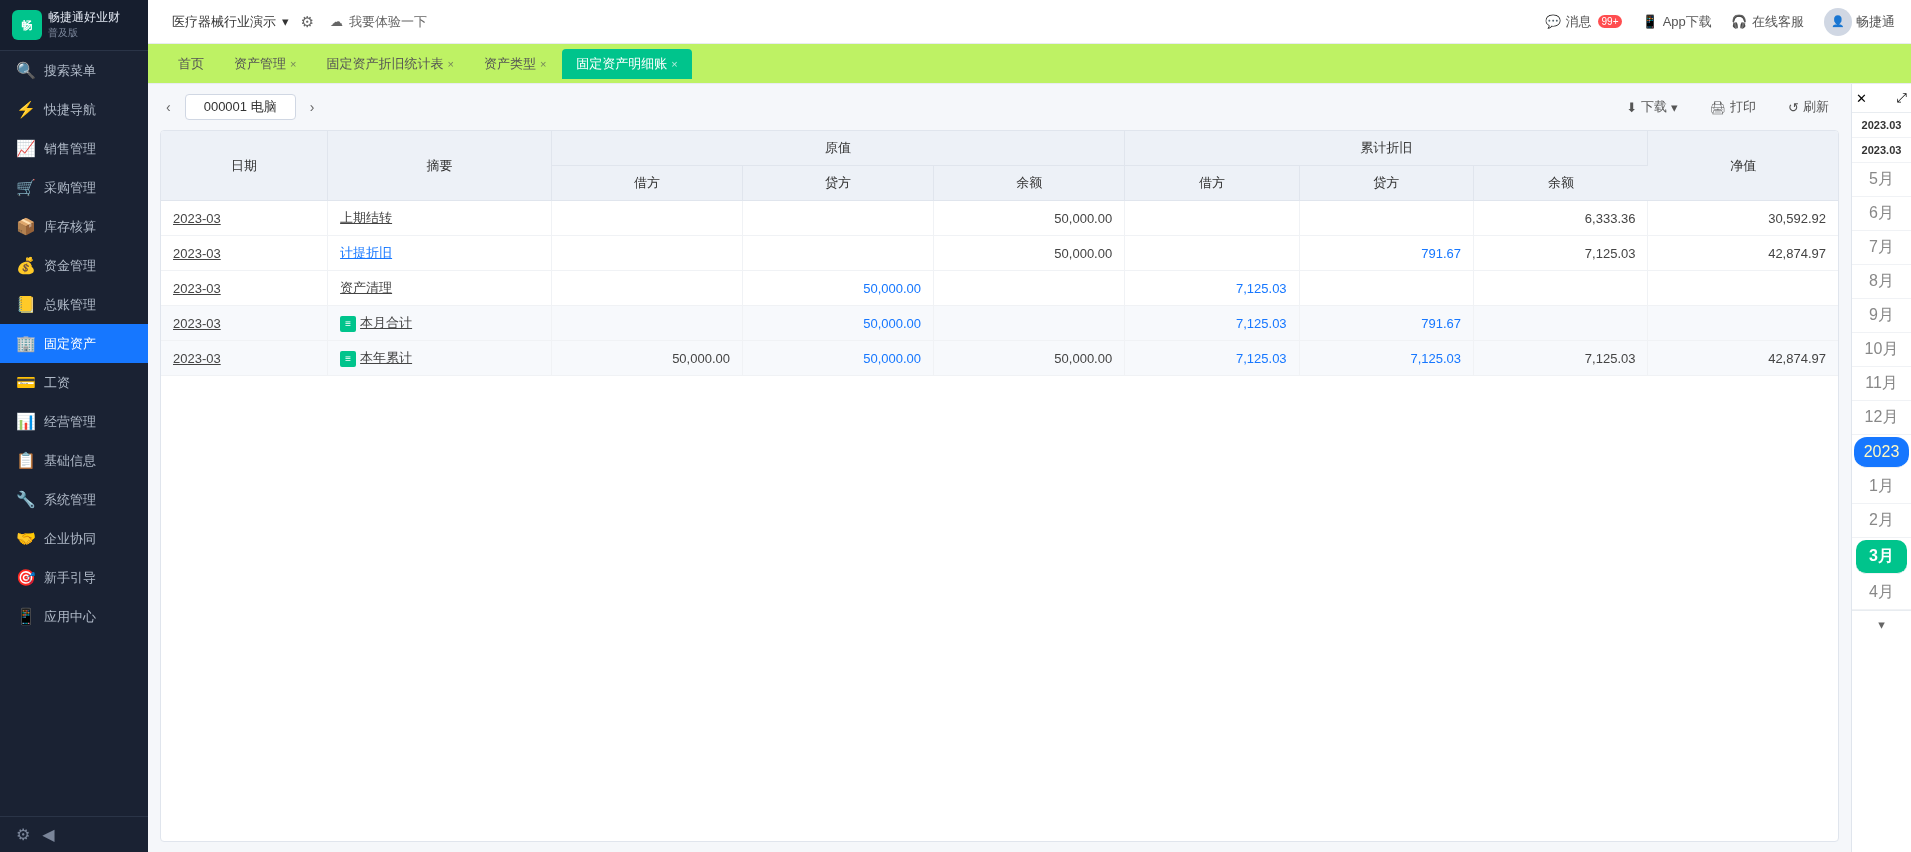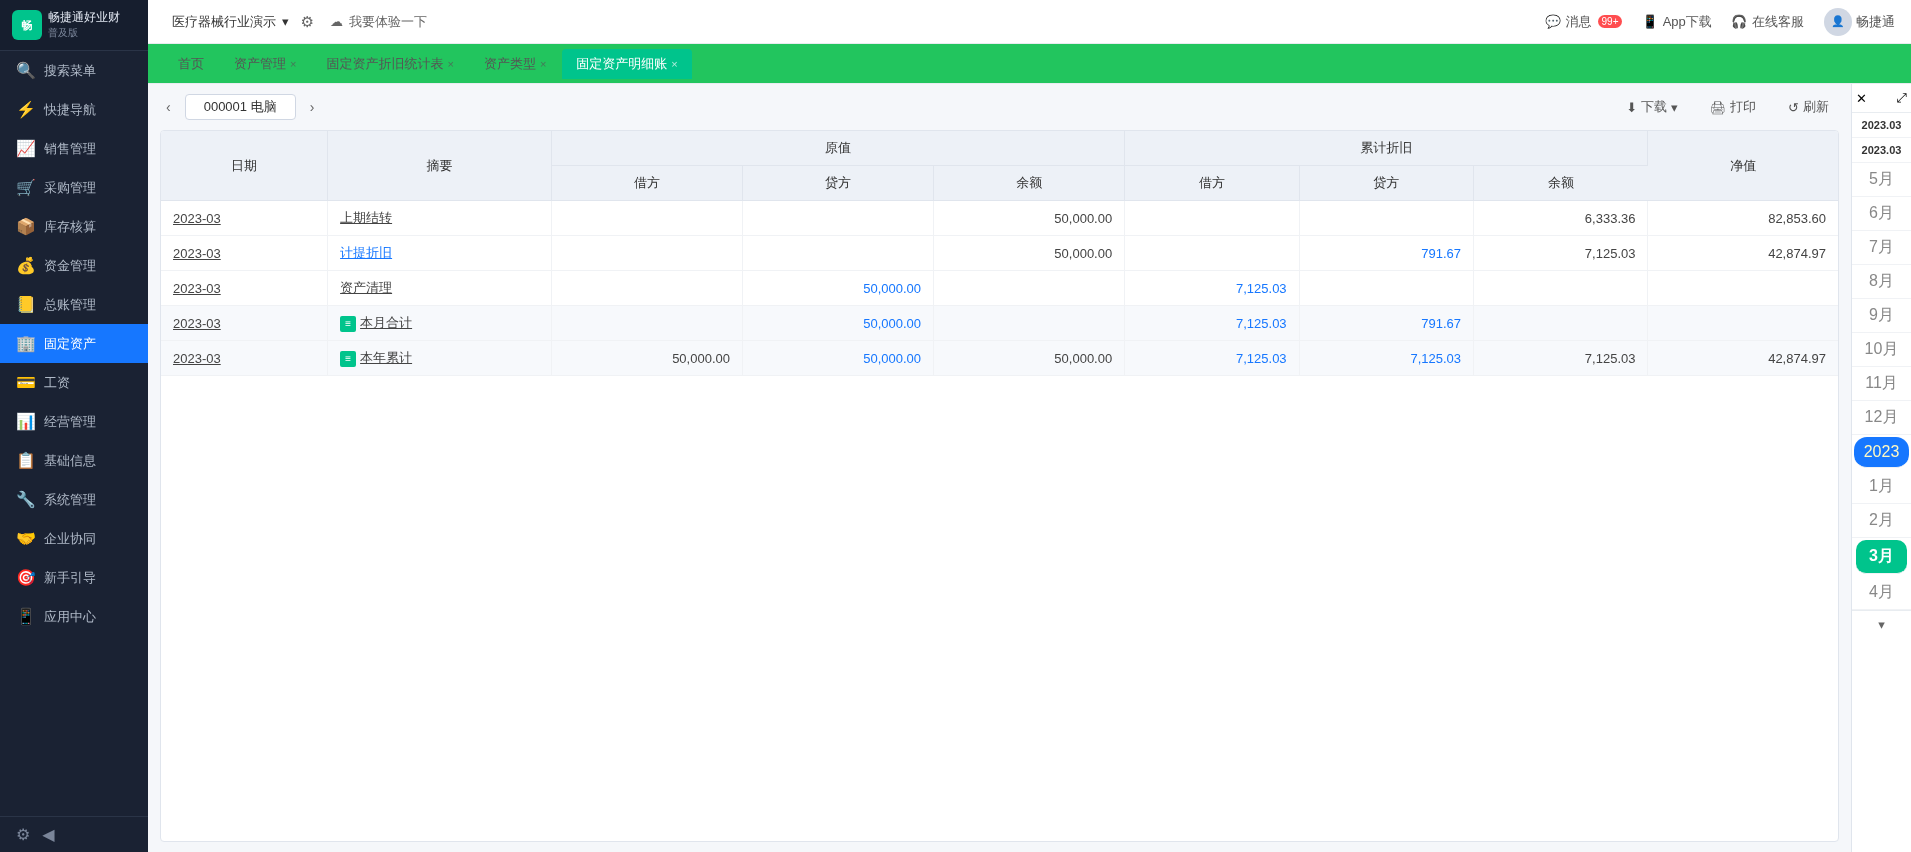--- a/index.html
+++ b/index.html
@@ -87,21 +87,21 @@
       padding: 1px 4px; border-radius: 8px; margin-left: 2px;
     }
     .avatar {
       width: 28px; height: 28px; background: #d0d7e3;
       border-radius: 50%; display: flex; align-items: center; justify-content: center;
       font-size: 11px; color: #555;
     }
 
     
     .tabs-bar {
-      background: #22c55e;
+      background: #bef264;
       border-bottom: 1px solid #e8ecf0;
       display: flex; align-items: center;
       padding: 0 16px;
       height: 40px;
       flex-shrink: 0;
       gap: 2px;
     }
     .tab {
       padding: 6px 14px;
       cursor: pointer;
@@ -398,21 +398,21 @@
           <tbody id="table-body">
               <tr>
     <td class="td-left">2023-03</td>
     <td class="td-left ">上期结转</td>
     <td class="td-right"></td>
     <td class="td-right text-blue"></td>
     <td class="td-right">50,000.00</td>
     <td class="td-right text-blue"></td>
     <td class="td-right text-blue"></td>
     <td class="td-right">6,333.36</td>
-    <td class="td-right">82,853.60</td>
+    <td class="td-right">30,592.92</td>
   </tr>
               <tr>
     <td class="td-left">2023-03</td>
     <td class="td-left text-blue">计提折旧</td>
     <td class="td-right"></td>
     <td class="td-right text-blue"></td>
     <td class="td-right">50,000.00</td>
     <td class="td-right text-blue"></td>
     <td class="td-right text-blue">791.67</td>
     <td class="td-right">7,125.03</td>

